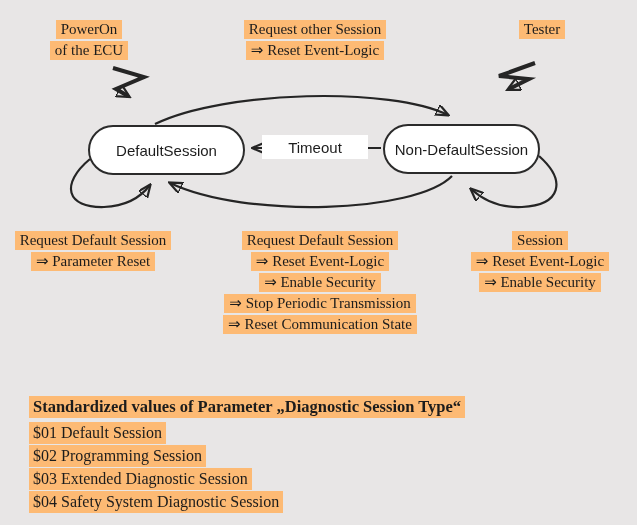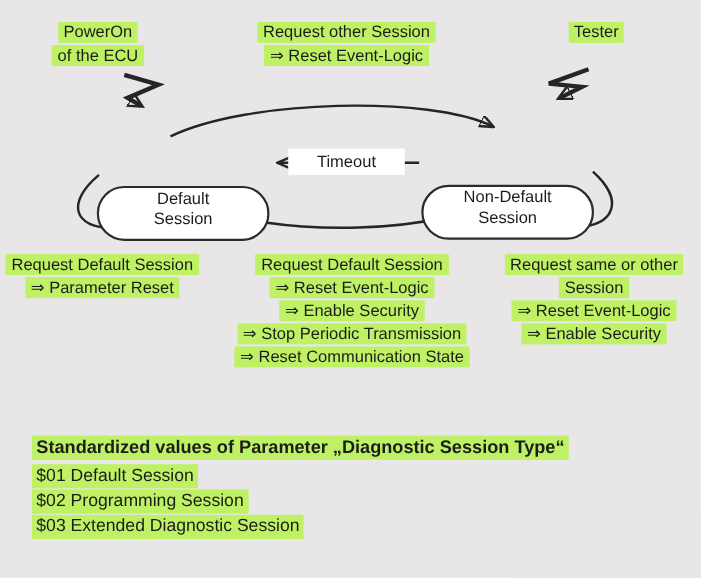--- a/index.html
+++ b/index.html
@@ -7,28 +7,28 @@
   .stage{
     position:relative;width:637px;height:525px;
     background:#e8e6e6;color:#1c1c1c;overflow:hidden;
   }
   .arrow-layer{position:absolute;left:0;top:0;z-index:1;}
   .arrow-layer path{fill:none;stroke:#252525;stroke-width:2.2;}
   .arrow-layer path.bolt{stroke-width:4;stroke-linejoin:miter;}
   .state{
     position:absolute;z-index:2;background:#ffffff;
     border:2.2px solid #2b2b2b;border-radius:25px;
-    display:flex;flex-direction:column;align-items:center;
-    font-size:15px;line-height:19px;text-align:center;margin-top:44px;
+    display:flex;flex-direction:row;align-items:center;justify-content:center;
+    font-size:15px;line-height:19px;text-align:center;
   }
   .state-default{left:88px;top:125px;width:153px;height:46px;}
   .state-nondefault{left:383px;top:124px;width:153px;height:46px;}
   .lblgrp{position:absolute;z-index:3;text-align:center;font-size:15px;}
   .ln{margin:0 0 2px 0;}
-  .hl{display:inline-block;background:#bef264;padding:0 5px;line-height:19px;white-space:nowrap;}
+  .hl{display:inline-block;background:#fdba74;padding:0 5px;line-height:19px;white-space:nowrap;font-family:Liberation Serif, serif;}
   .timeout-label{
     position:absolute;z-index:3;left:262px;top:135px;width:106px;height:24px;
     background:#ffffff;font-size:15px;line-height:26px;text-align:center;
   }
   .legend{position:absolute;z-index:3;left:12px;top:396px;font-size:16px;}
   .legend .ttl{font-weight:bold;font-size:16.5px;margin-bottom:4px;}
   .legend .hl{padding:1px 4px;line-height:20px;margin-left:17px;}
   .legend .ln{margin-bottom:1px;}
 </style>
 </head>
@@ -87,26 +87,26 @@
 
   <div class="lblgrp" style="left:178px;top:231px;width:284px;">
     <div class="ln"><span class="hl">Request Default Session</span></div>
     <div class="ln"><span class="hl">⇒ Reset Event-Logic</span></div>
     <div class="ln"><span class="hl">⇒ Enable Security</span></div>
     <div class="ln"><span class="hl">⇒ Stop Periodic Transmission</span></div>
     <div class="ln"><span class="hl">⇒ Reset Communication State</span></div>
   </div>
 
   <div class="lblgrp" style="left:448px;top:231px;width:184px;">
-    <div class="ln"><span class="hl">Request same or other</span></div>
     <div class="ln"><span class="hl">Session</span></div>
     <div class="ln"><span class="hl">⇒ Reset Event-Logic</span></div>
     <div class="ln"><span class="hl">⇒ Enable Security</span></div>
   </div>
 
   <div class="legend">
     <div class="ttl"><span class="hl">Standardized values of Parameter „Diagnostic Session Type“</span></div>
     <div class="ln"><span class="hl">$01 Default Session</span></div>
     <div class="ln"><span class="hl">$02 Programming Session</span></div>
     <div class="ln"><span class="hl">$03 Extended Diagnostic Session</span></div>
+    <div class="ln"><span class="hl">$04 Safety System Diagnostic Session</span></div>
   </div>
 
 </div>
 
 </body></html>

